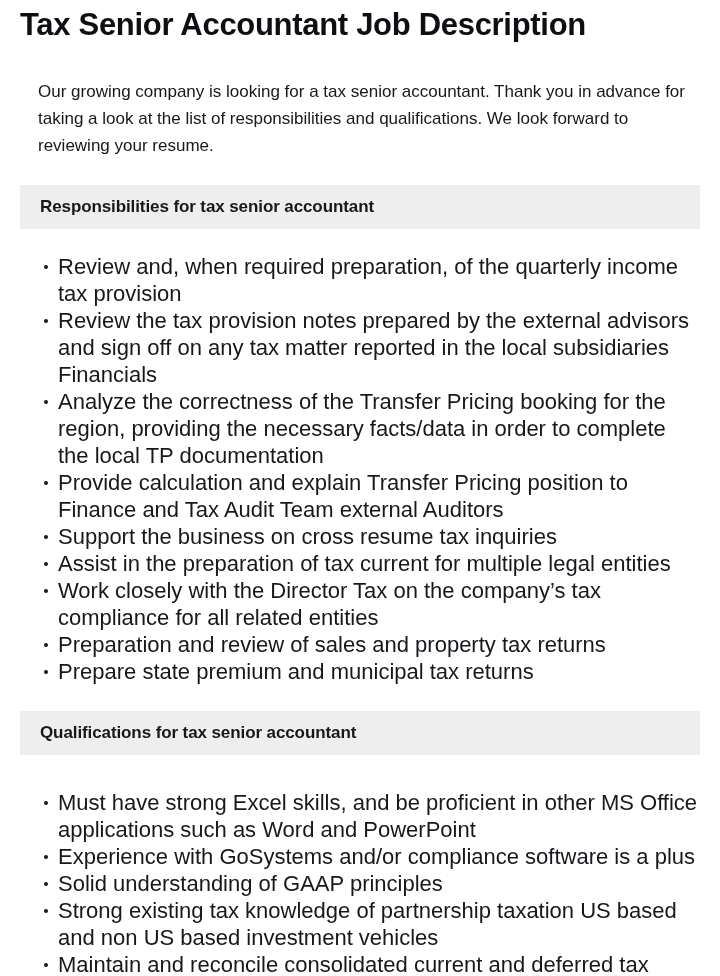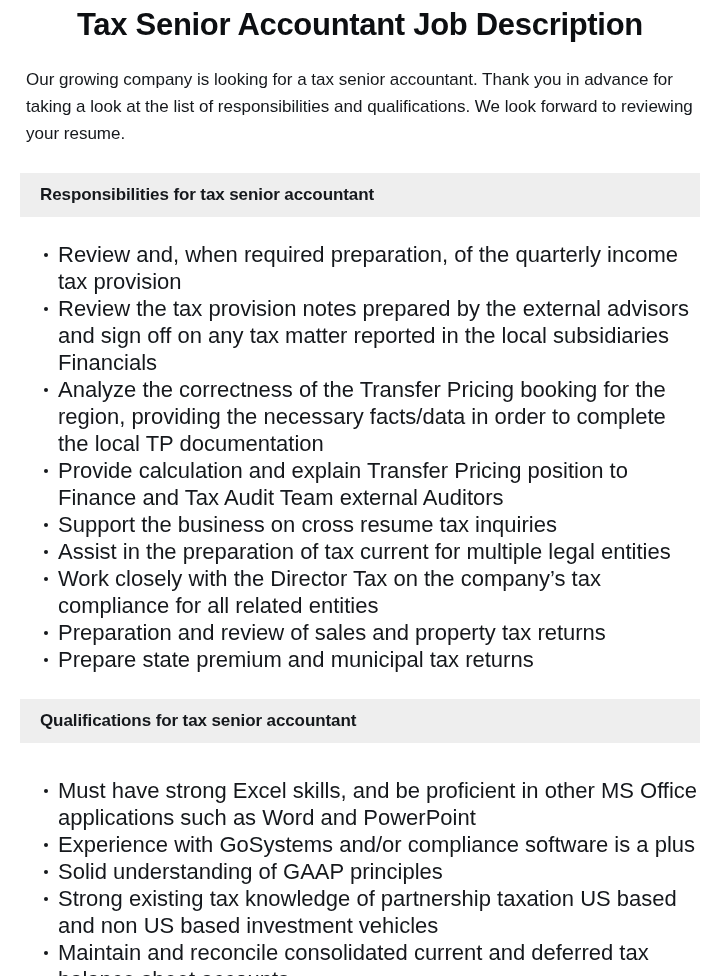--- a/index.html
+++ b/index.html
@@ -16,31 +16,30 @@
   }
   .page {
     width: 720px;
     box-sizing: border-box;
     padding: 0;
     position: relative;
   }
   .doc-title {
     font-size: 31px;
     font-weight: bold;
-    text-align: center;
     letter-spacing: -0.3px;
     line-height: 1.22;
     margin: 0;
     padding: 6px 20px 0 20px;
     color: #0d0f12;
   }
   .intro {
     font-size: 17px;
     line-height: 27px;
-    margin: 4px;
+    margin: 16px;
     padding: 18px 4px 0 22px;
     color: #15181c;
   }
   .section {
     margin-top: 26px;
   }
   .section-header {
     margin: 0 20px;
     background: #eeeeee;
     height: 44px;

